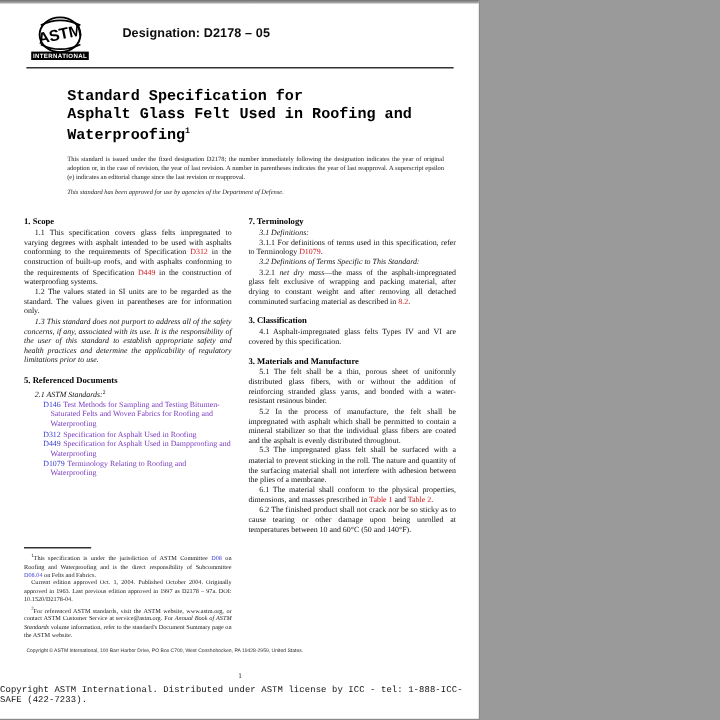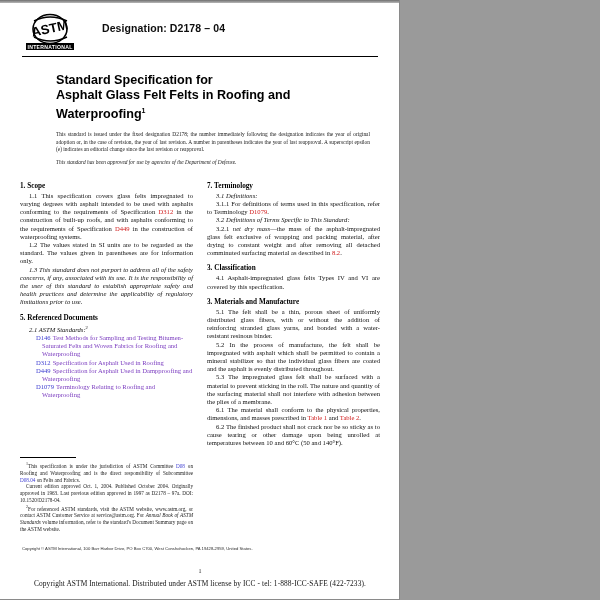--- a/index.html
+++ b/index.html
@@ -67,21 +67,21 @@
   .rule {
     margin: 1px 22px 0 22px;
     border-top: 1px solid #000;
   }
 
   
   .titleblock {
     margin: 16px 30px 0 56px;
   }
   .doc-title {
-    font-family: Liberation Sans, sans-serif;
+    font-family: Liberation Mono, monospace;
     font-size: 12.6px;
     font-weight: bold;
     line-height: 15px;
     color: #000;
     margin: 0;
   }
   .doc-title .sup {
     font-size: 7px;
     vertical-align: super;
     font-weight: bold;
@@ -189,22 +189,22 @@
     line-height: 6px;
   }
   .page-number {
     text-align: center;
     font-size: 6px;
     color: #222;
     margin: 16px 0 0 0;
     font-family: "Liberation Serif", serif;
   }
   .license-line {
-    text-align: center;
-    font-family: Liberation Serif, serif;
+    text-align: left;
+    font-family: Liberation Mono, monospace;
     font-size: 7.4px;
     color: #111;
     margin: 5px 0 12px 0;
     letter-spacing: .1px;
   }
 </style>
 </head>
 <body>
 
 <div class="page">
@@ -216,28 +216,28 @@
       <div class="logo-box">
         <svg class="logo-svg" width="62" height="40" viewBox="0 0 62 40" xmlns="http://www.w3.org/2000/svg">
           <ellipse cx="28" cy="17" rx="17" ry="14.5" fill="none" stroke="#000" stroke-width="1.6"></ellipse>
           <path d="M12 9 Q28 1 45 9" fill="none" stroke="#000" stroke-width="1.4"></path>
           <path d="M12 25 Q28 33 45 25" fill="none" stroke="#000" stroke-width="1.4"></path>
           <text x="28" y="21" font-family="Liberation Sans, sans-serif" font-size="13" font-weight="bold" text-anchor="middle" fill="#000" transform="rotate(-12 28 18)">ASTM</text>
           <rect x="4" y="31" width="48" height="7" fill="#000"></rect>
           <text x="28" y="36.6" font-family="Liberation Sans, sans-serif" font-size="5.1" font-weight="bold" letter-spacing="0.3" text-anchor="middle" fill="#fff">INTERNATIONAL</text>
         </svg>
       </div>
-      <div class="designation">Designation: D2178 – 04</div>
+      <div class="designation">Designation: D2178 – 05</div>
     </div>
     <div class="rule"></div>
 
     <div class="titleblock">
       <div class="doc-title">
         <span>Standard Specification for</span><br>
-        <span>Asphalt Glass Felt Felts in Roofing and Waterproofing</span><span class="sup">1</span>
+        <span>Asphalt Glass Felt Used in Roofing and Waterproofing</span><span class="sup">1</span>
       </div>
       <p class="preamble">This standard is issued under the fixed designation D2178; the number immediately following the designation indicates the year of original adoption or, in the case of revision, the year of last revision. A number in parentheses indicates the year of last reapproval. A superscript epsilon (e) indicates an editorial change since the last revision or reapproval.</p>
       <p class="preamble-approved">This standard has been approved for use by agencies of the Department of Defense.</p>
     </div>
 
     <div class="columns">
 
       <div class="col">
 
         <h2 class="sec">1. Scope</h2>

